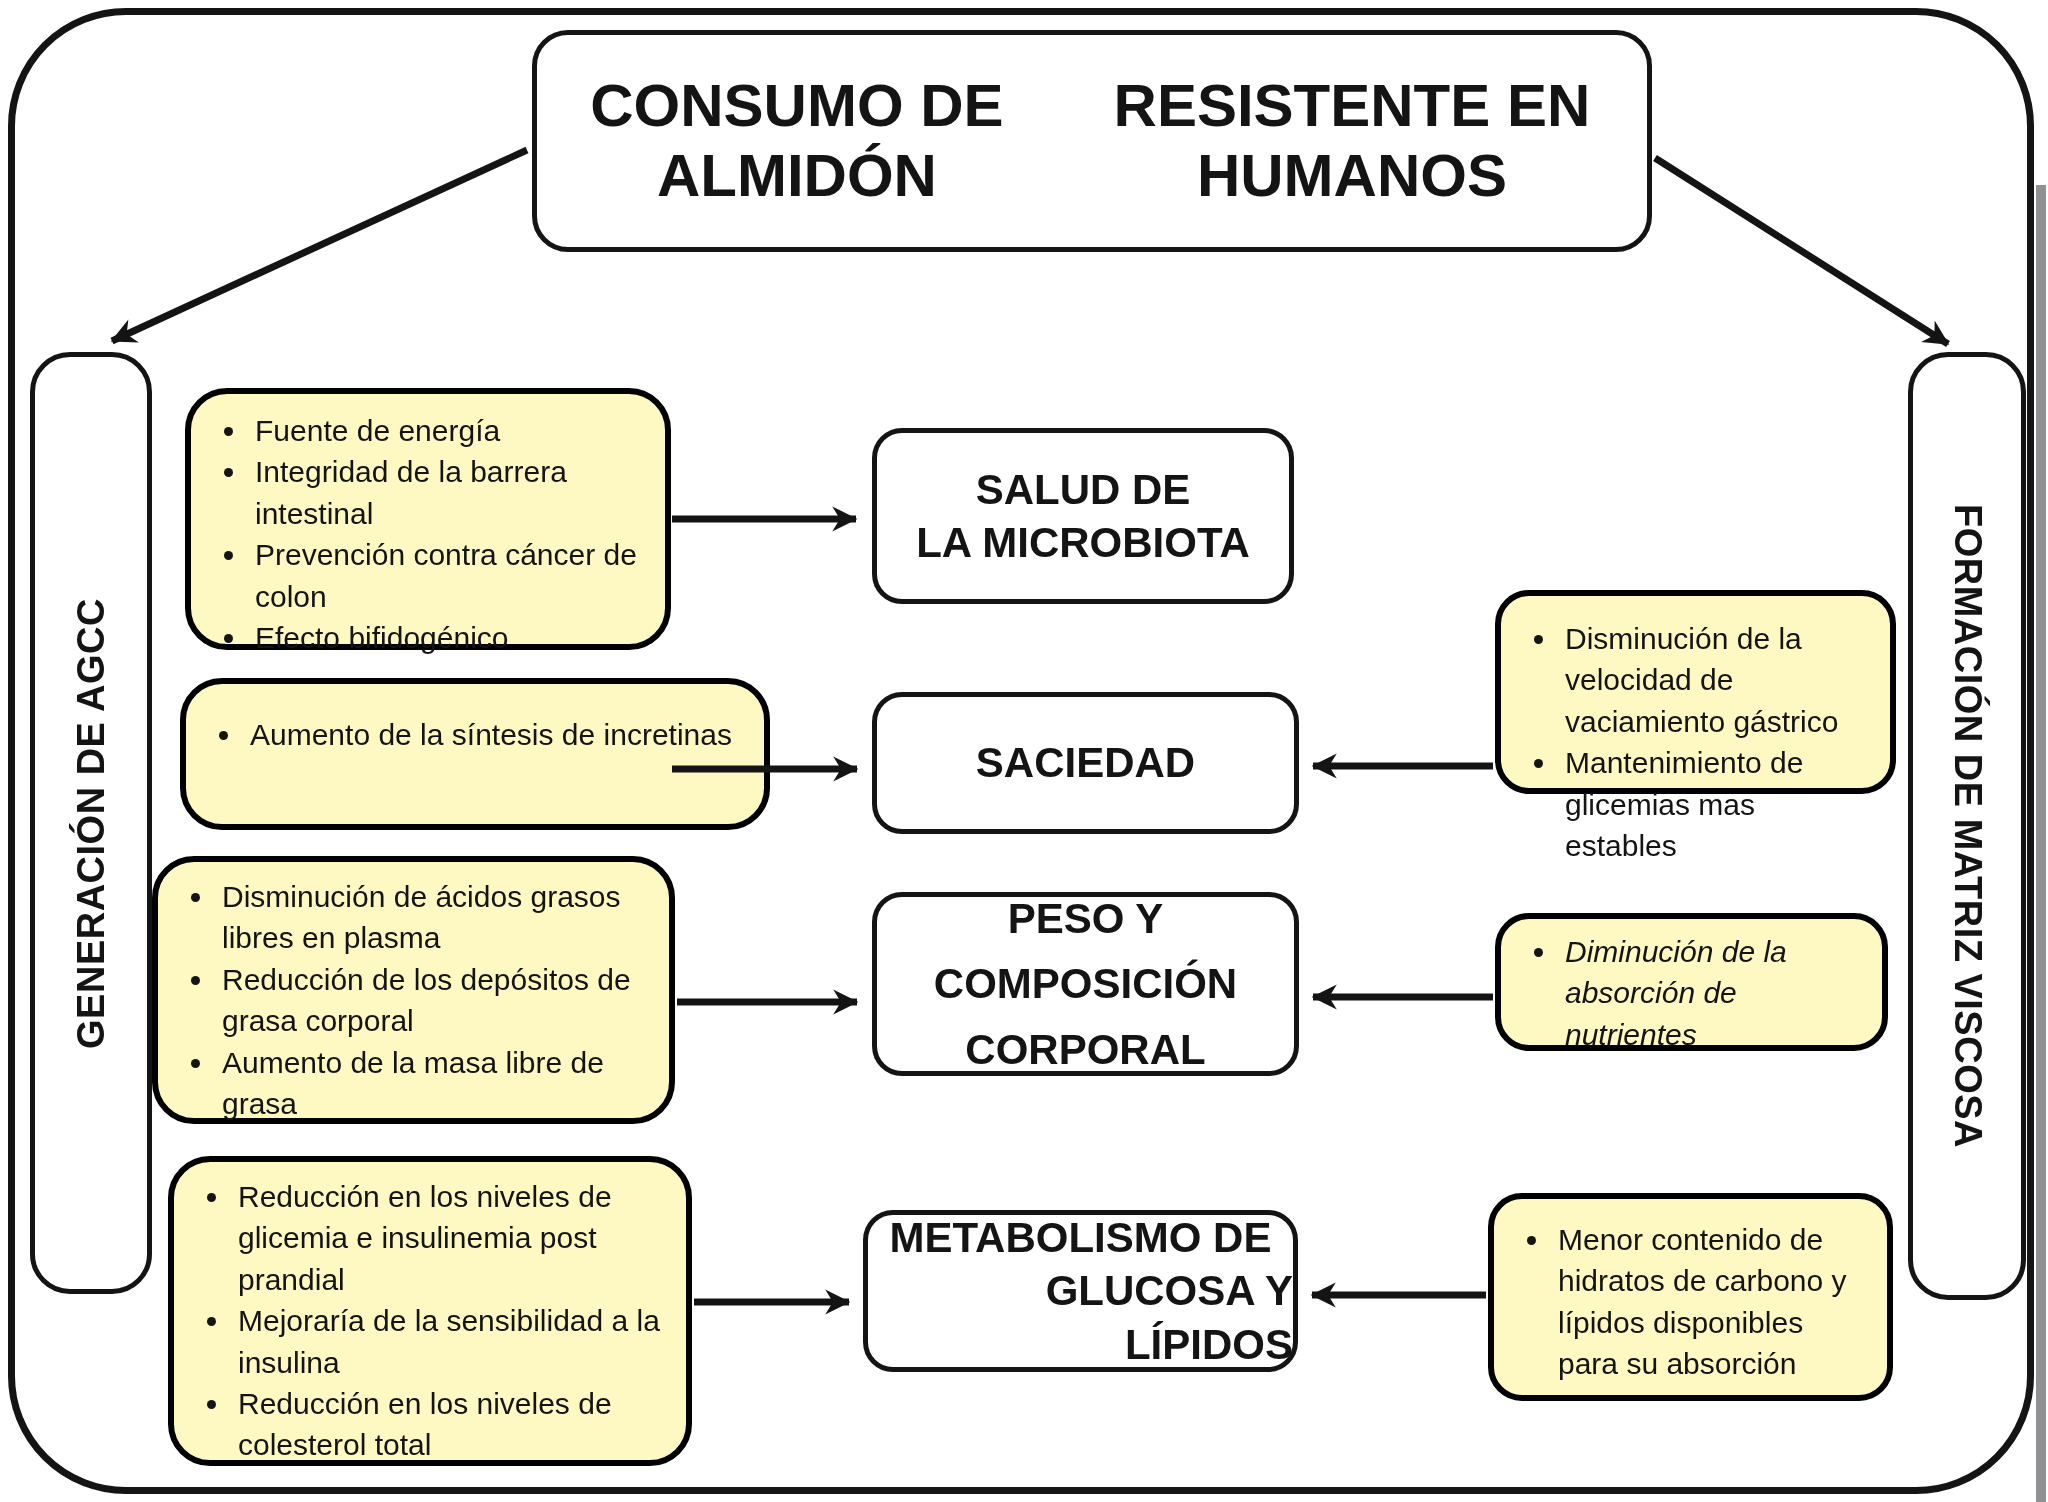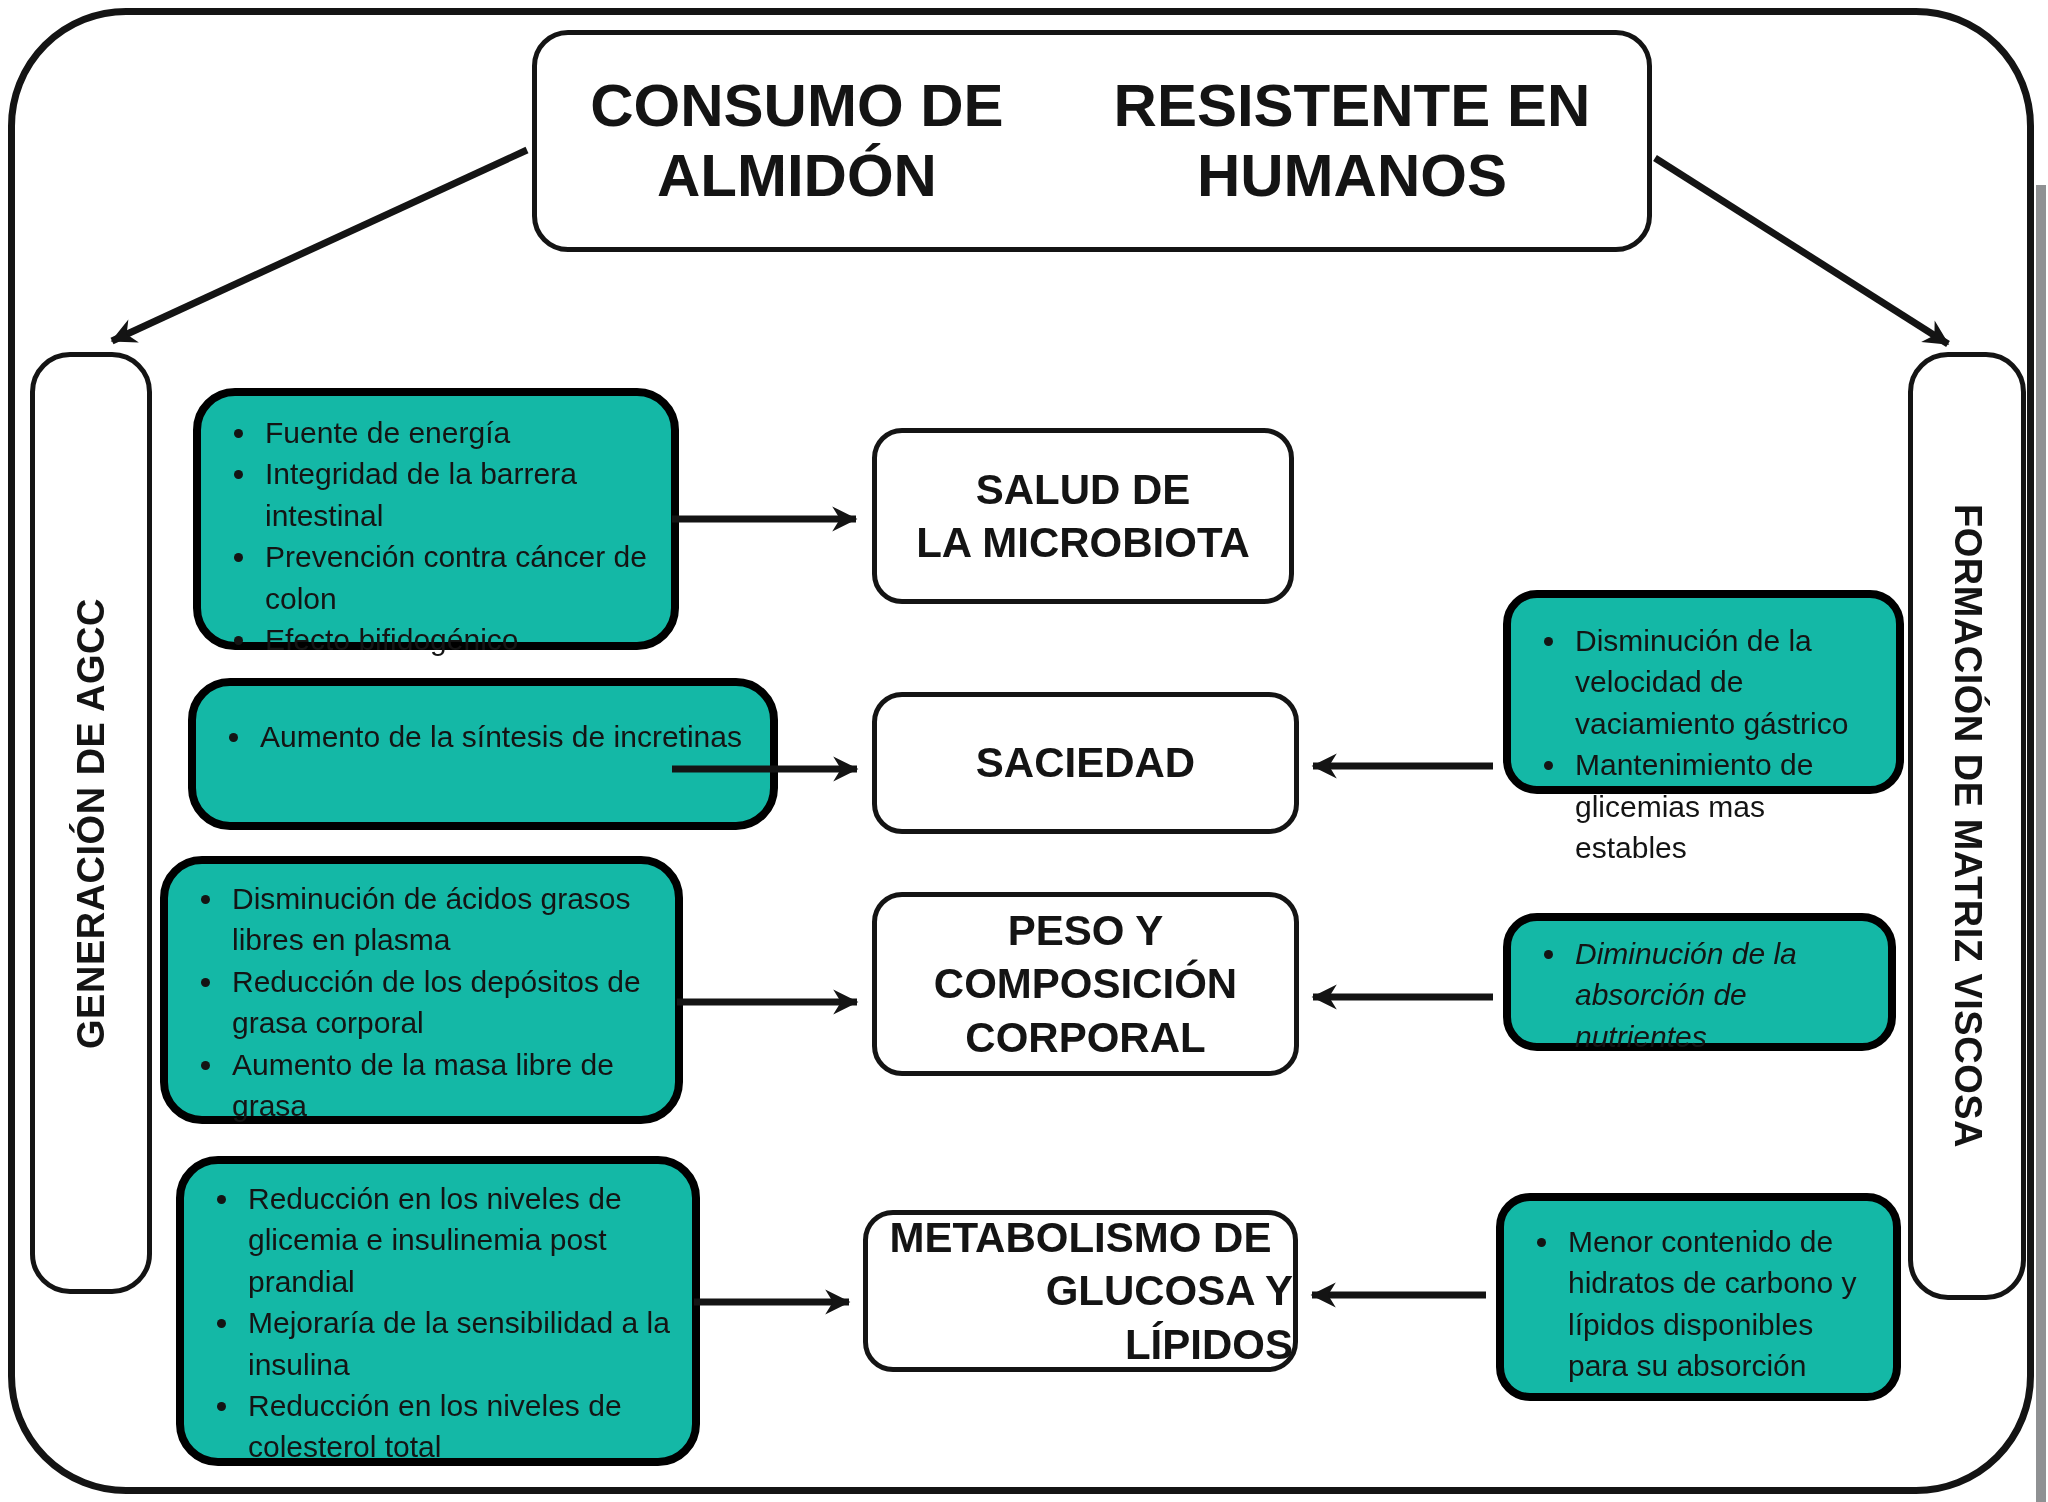--- a/index.html
+++ b/index.html
@@ -32,42 +32,42 @@
     border:5px solid #141414;border-radius:40px;
     display:flex;align-items:center;justify-content:center;
     font-weight:bold;font-size:38px;letter-spacing:.5px;
     background:#fff;white-space:nowrap;
   }
   .side-panel-left{left:30px;top:352px;width:122px;height:942px;}
   .side-panel-left .vtext{writing-mode:vertical-rl;transform:rotate(180deg);}
   .side-panel-right{left:1908px;top:352px;width:118px;height:948px;}
   .side-panel-right .vtext{writing-mode:vertical-rl;}
   .bullet-box{
-    border:8px solid #000000;border-radius:42px;
-    background:#14b8a6;font-size:30px;line-height:1.38;margin-left:8px;
+    border:6px solid #000000;border-radius:42px;
+    background:#fef9c3;font-size:30px;line-height:1.38;
   }
   .bullet-box ul{margin:0;padding:0 16px 0 58px;list-style:disc outside;}
   .bullet-box li{margin:0;padding-left:6px;}
   .lbox1{left:185px;top:388px;width:486px;height:262px;padding-top:16px;}
   .lbox2{left:180px;top:678px;width:590px;height:152px;padding-top:30px;}
   .lbox3{left:152px;top:856px;width:523px;height:268px;padding-top:14px;}
   .lbox4{left:168px;top:1156px;width:524px;height:310px;padding-top:14px;}
   .rbox{border-radius:34px;}
   .rbox1{left:1495px;top:590px;width:401px;height:204px;padding-top:22px;}
   .rbox2{left:1495px;top:913px;width:393px;height:138px;padding-top:12px;font-style:italic;}
   .rbox3{left:1488px;top:1193px;width:405px;height:208px;padding-top:20px;}
   .center-box{
     border:5px solid #141414;border-radius:30px;
     display:flex;flex-direction:column;align-items:center;justify-content:center;
     text-align:right;font-weight:bold;font-size:42px;line-height:1.27;
     background:#fff;
   }
   .cbox1{left:872px;top:428px;width:422px;height:176px;}
   .cbox2{left:872px;top:692px;width:427px;height:142px;}
-  .cbox3{left:872px;top:892px;width:427px;height:184px;}
+  .cbox3{left:872px;top:892px;width:427px;height:184px;gap:12px;}
   .cbox4{left:863px;top:1210px;width:435px;height:162px;}
   .arrows{left:0;top:0;width:2048px;height:1502px;pointer-events:none;}
   .arrow-line{stroke:#141414;stroke-width:7;fill:none;}
 </style>
 </head>
 <body>
 
 <div class="canvas">
 
   <div class="abs outer-frame"></div>

